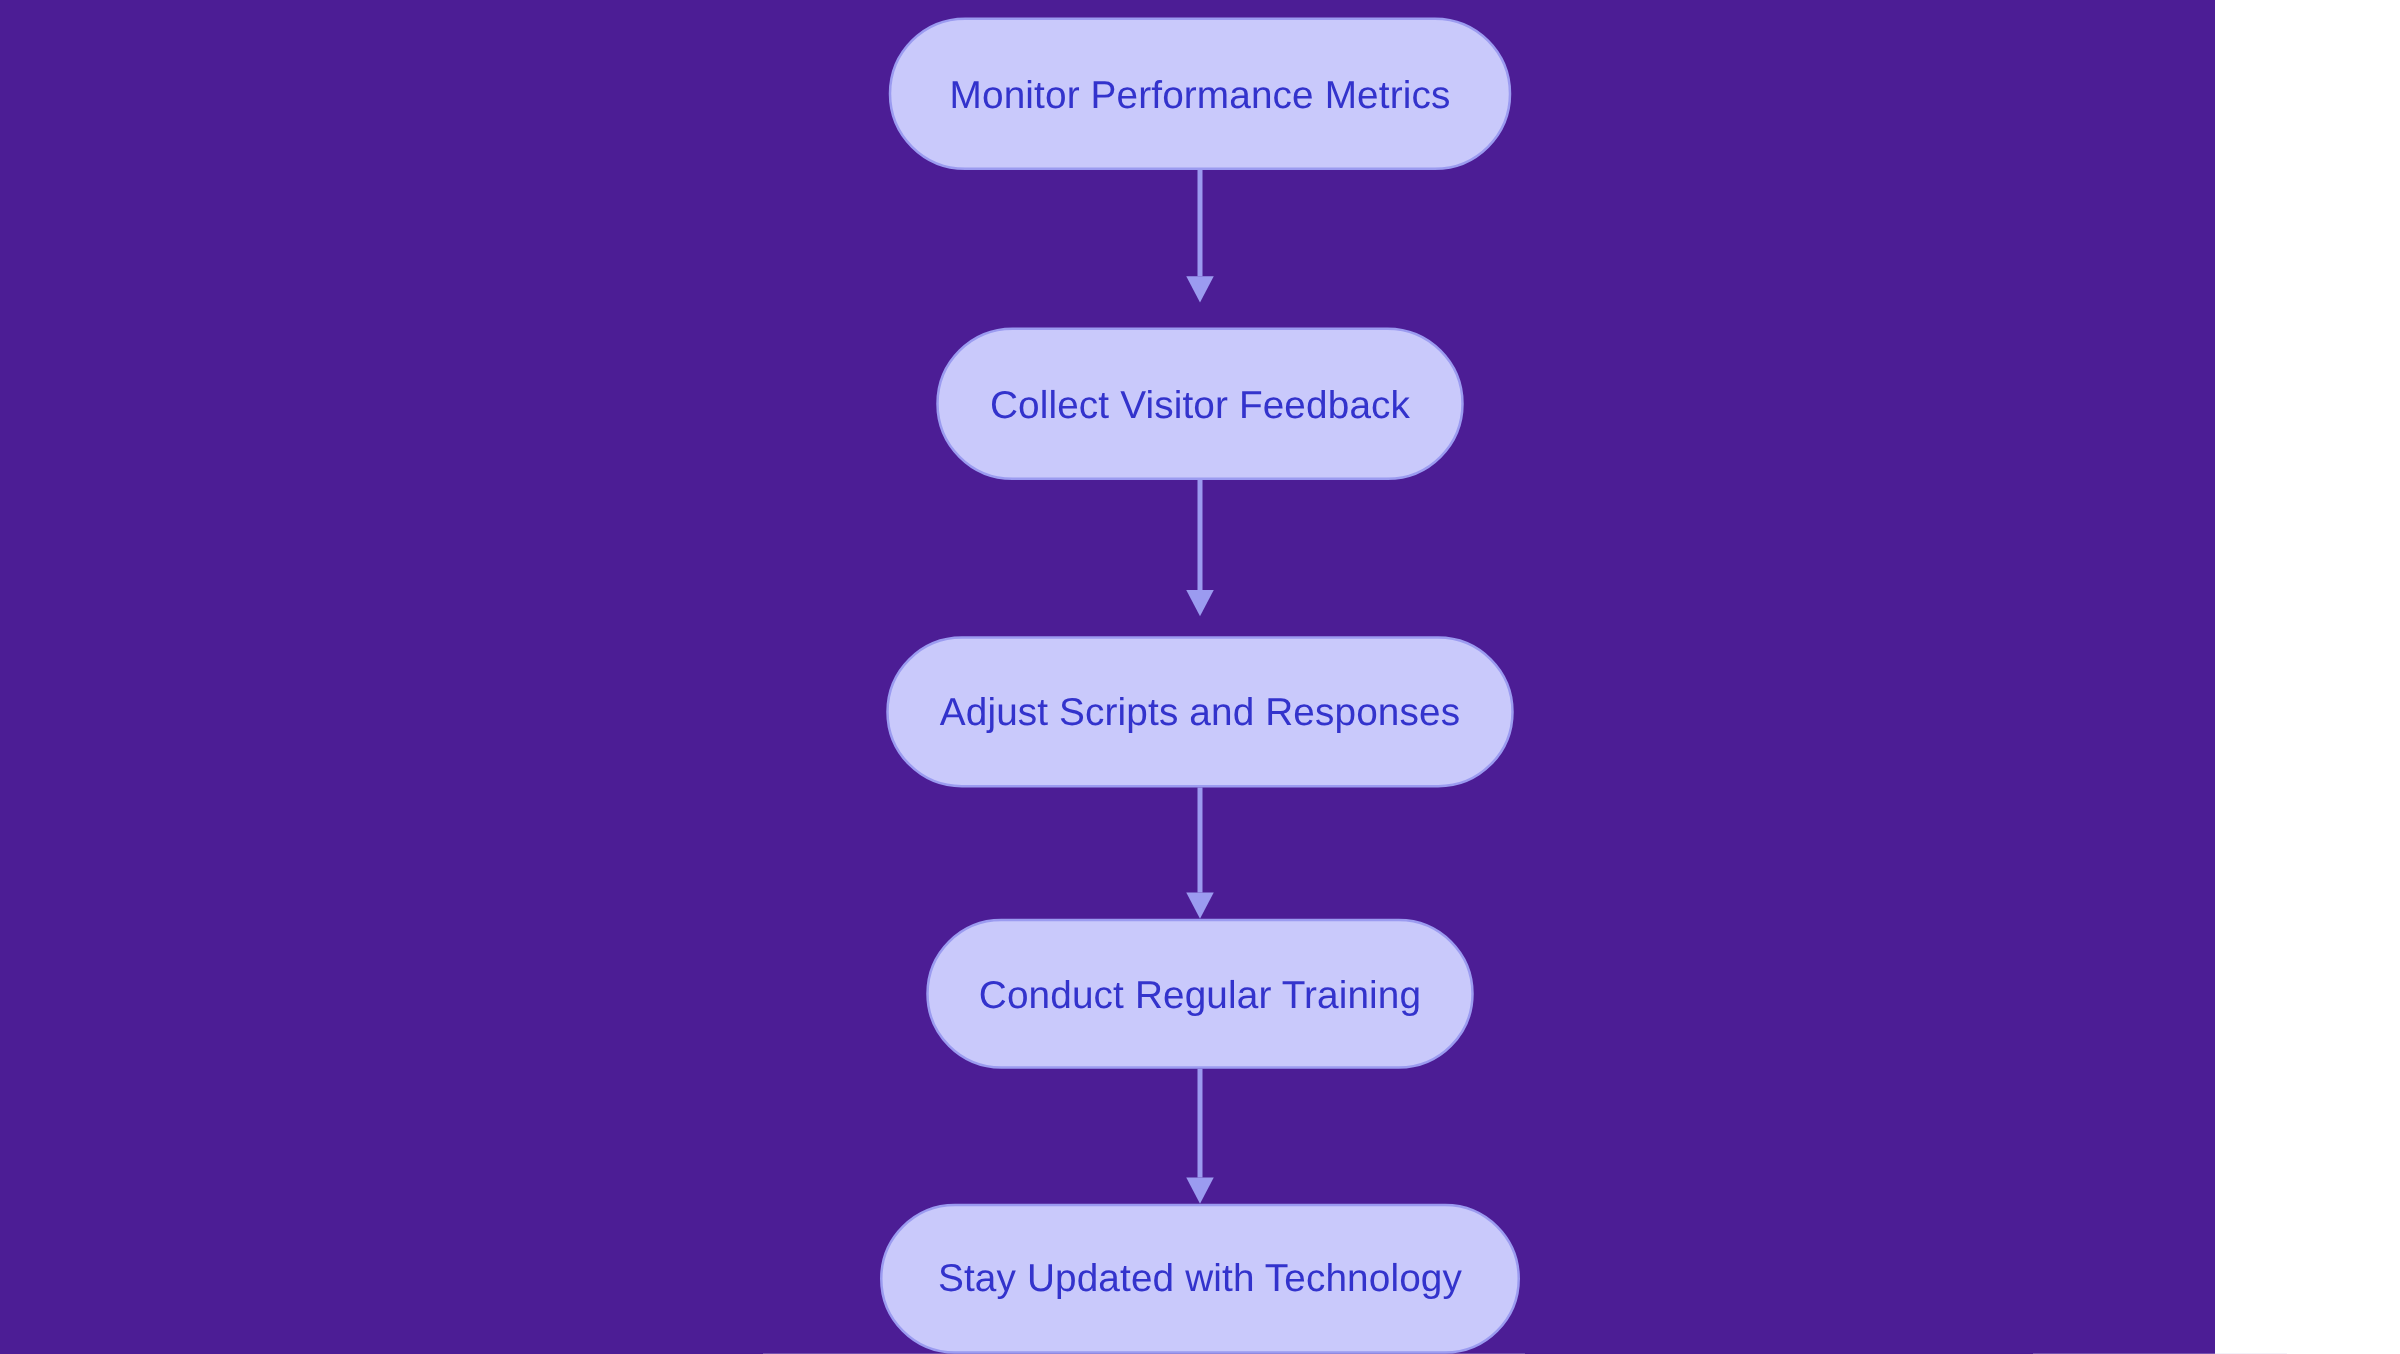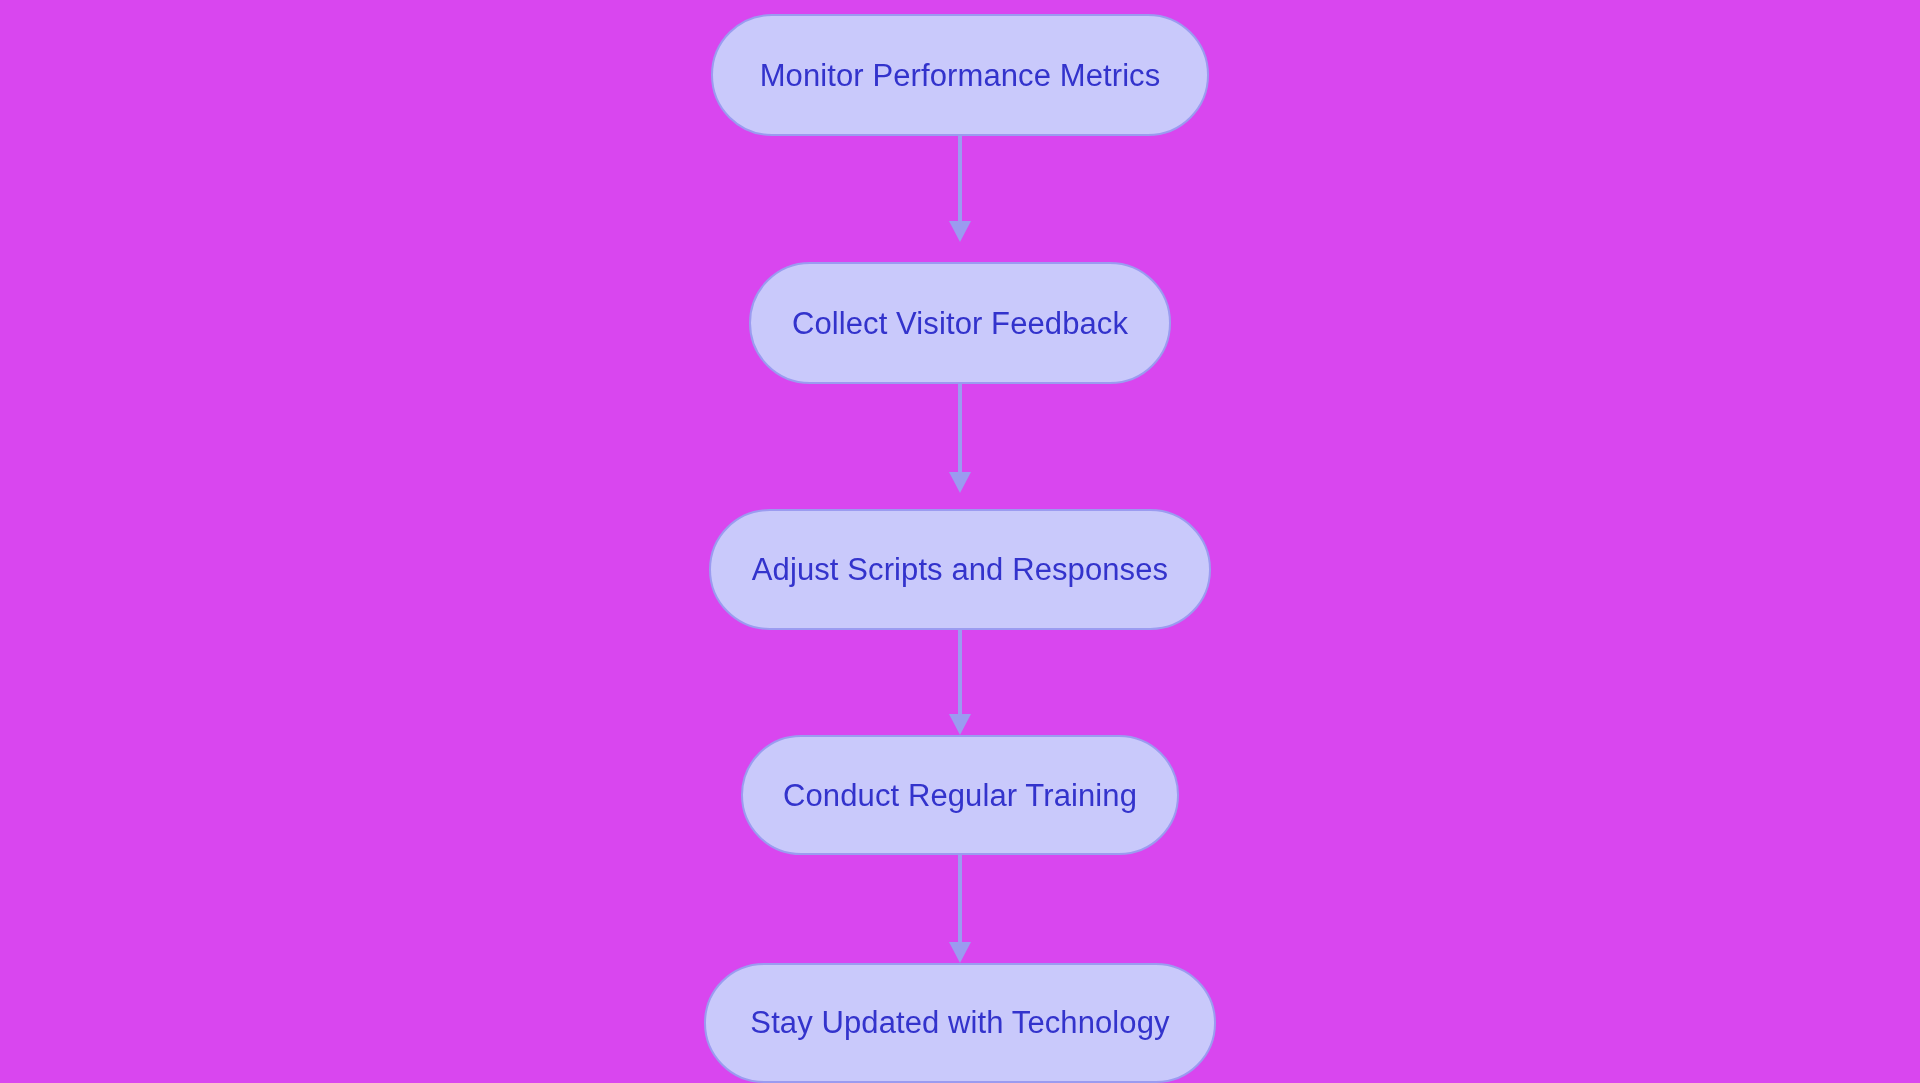--- a/index.html
+++ b/index.html
@@ -10,23 +10,23 @@
   }
   body {
     width: 1920px;
     height: 1083px;
     font-family: "Liberation Sans", sans-serif;
     overflow: hidden;
   }
 
   #flowchart {
     position: relative;
-    width: 1920px;
+    width: 1772px;
     height: 1083px;
-    background: #d946ef;
+    background: #4c1d95;
   }
 
   .flow-column {
     position: absolute;
     left: 0;
     top: 0;
     width: 1920px;
     height: 1083px;
     display: flex;
     flex-direction: column;

